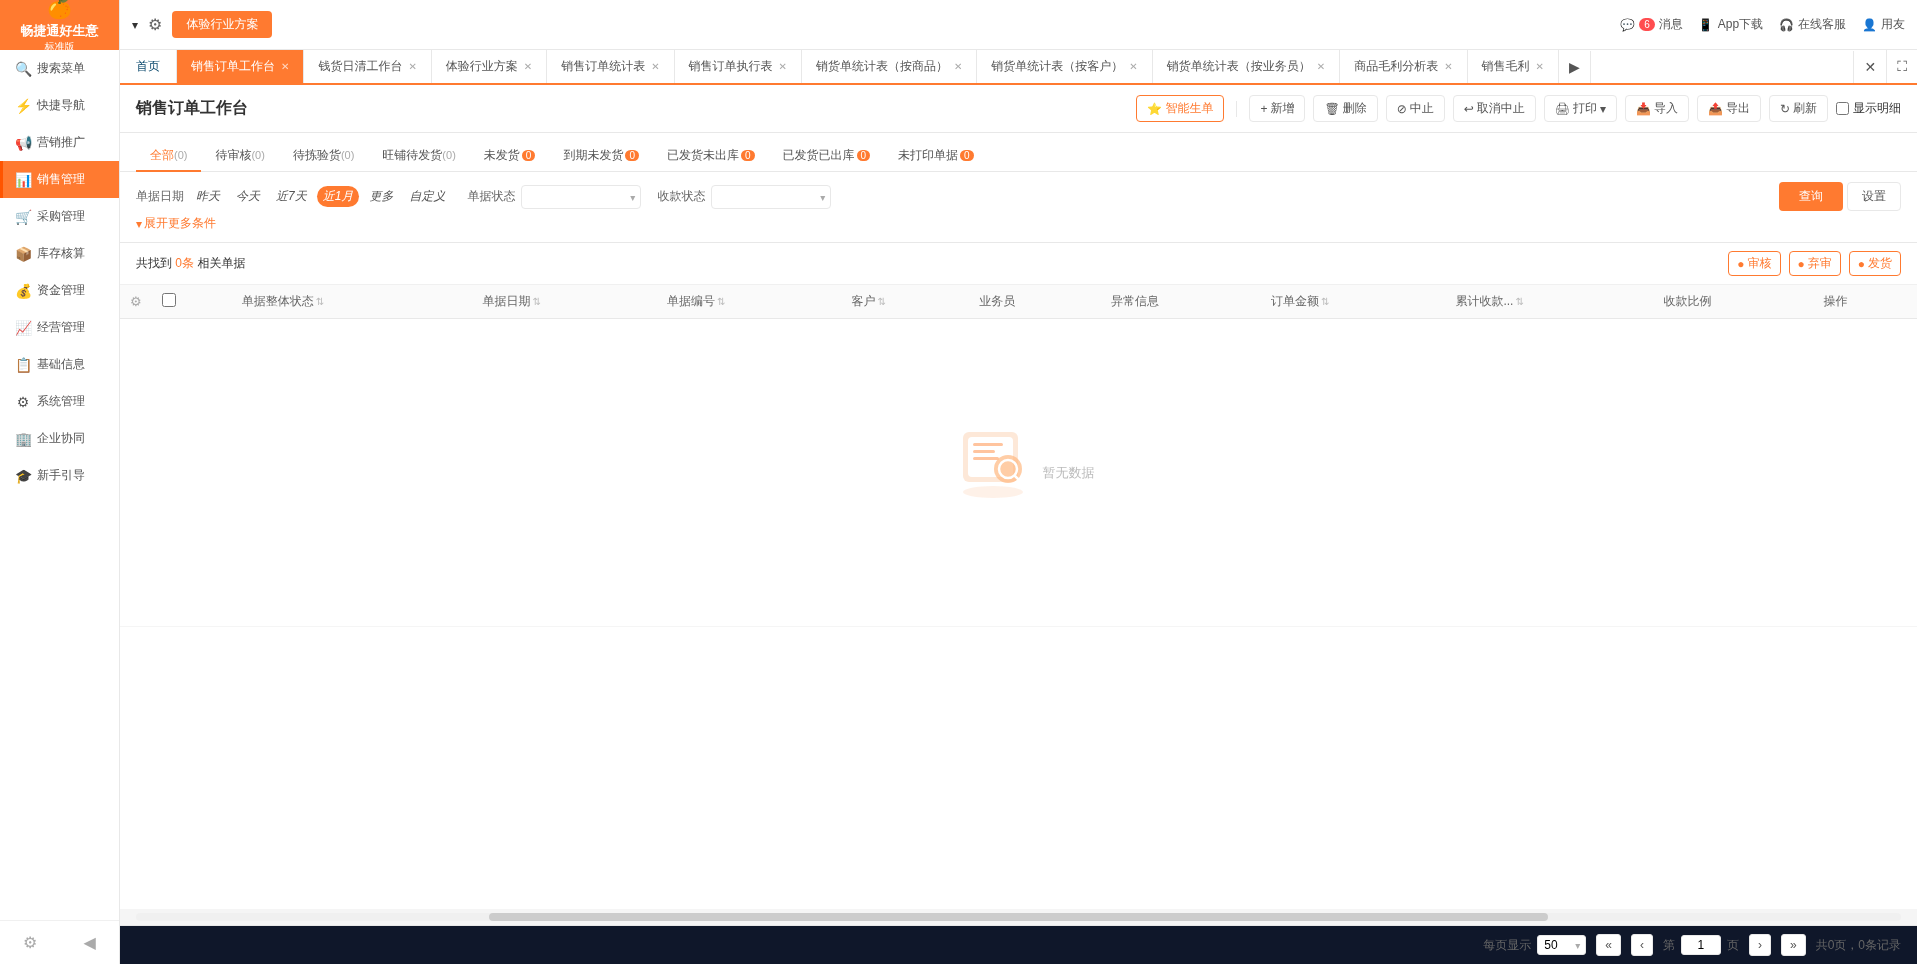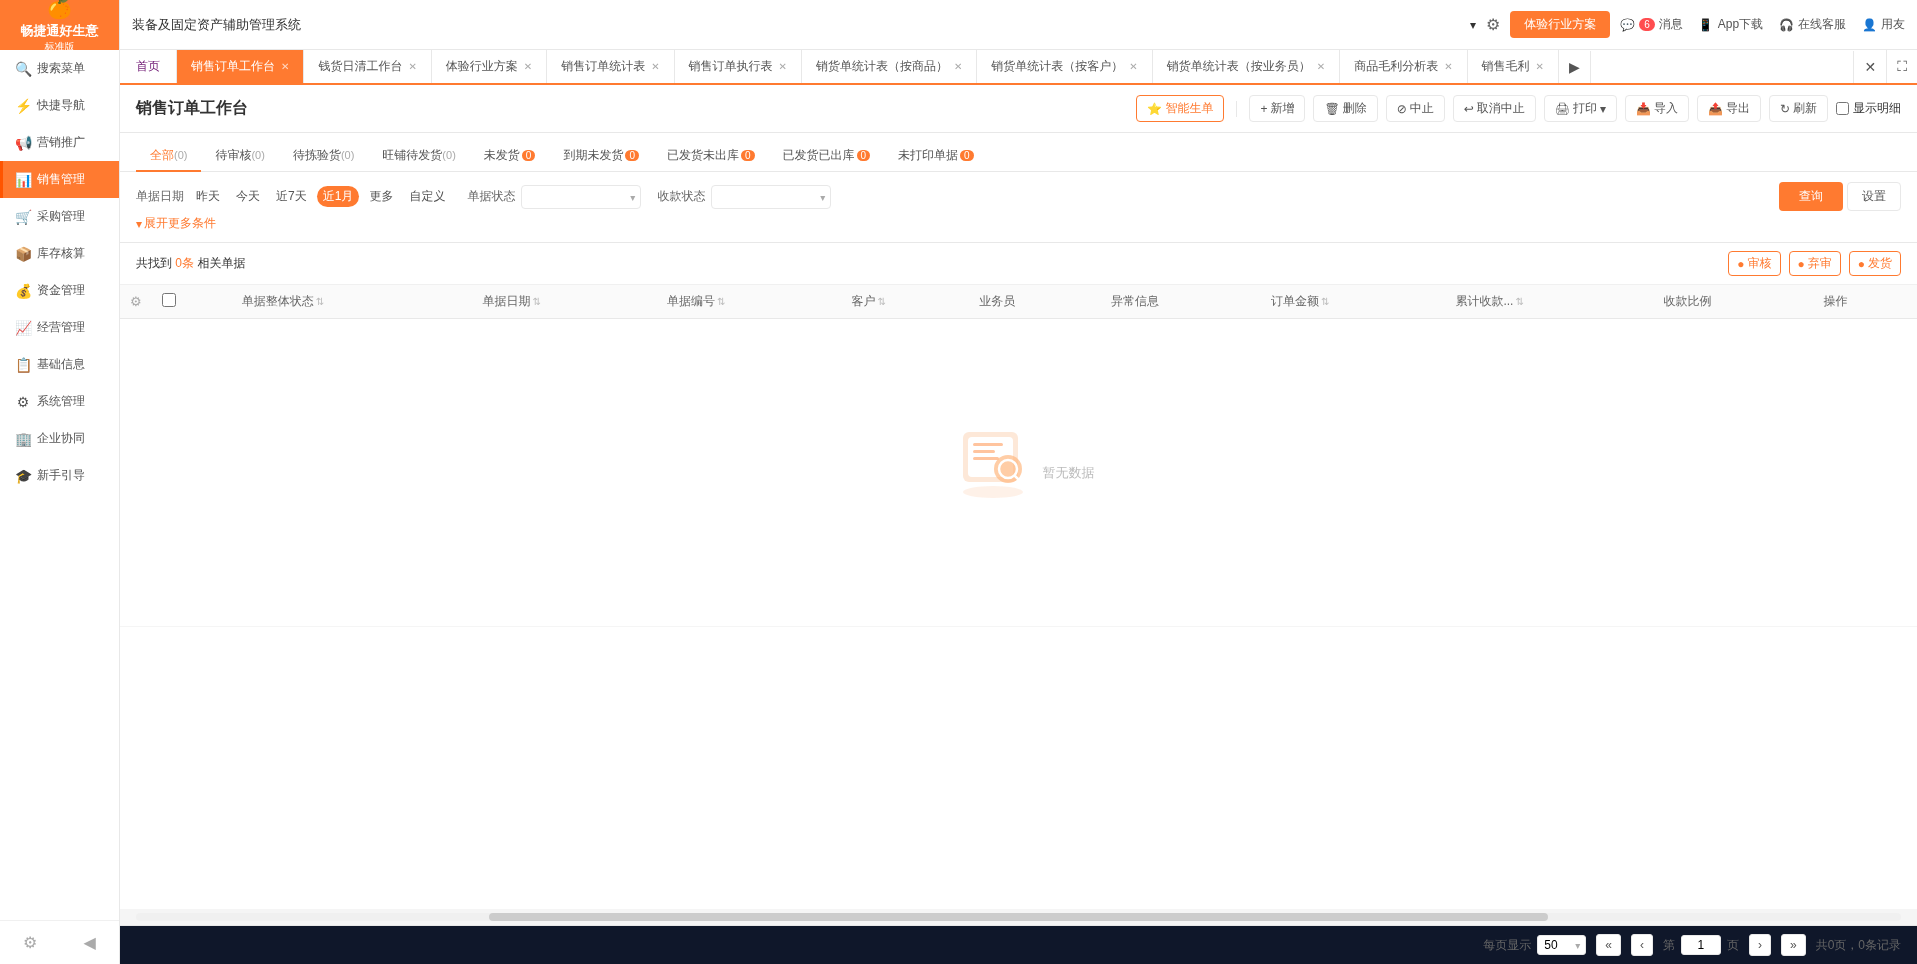--- a/index.html
+++ b/index.html
@@ -27,21 +27,21 @@
     .topbar-right { display: flex; align-items: center; gap: 16px; margin-left: auto; }
     .topbar-right-item { display: flex; align-items: center; gap: 4px; font-size: 12px; color: #555; cursor: pointer; }
     .badge { background: #ff4d4f; color: #fff; border-radius: 10px; padding: 1px 5px; font-size: 10px; }
 
     
     .tabs { background: #fff; border-bottom: 2px solid #ff7a30; display: flex; align-items: center; overflow: hidden; }
     .tab { padding: 8px 14px; font-size: 12px; color: #555; cursor: pointer; white-space: nowrap; border-right: 1px solid #e8e8e8; display: flex; align-items: center; gap: 4px; flex-shrink: 0; }
     .tab.active { background: #ff7a30; color: #fff; }
     .tab .tab-close { font-size: 10px; color: #aaa; margin-left: 2px; cursor: pointer; }
     .tab.active .tab-close { color: rgba(255,255,255,0.7); }
-    .tabs-home { padding: 8px 16px; font-size: 12px; color: #701a75; cursor: pointer; border-right: 1px solid #e8e8e8; flex-shrink: 0; }
+    .tabs-home { padding: 8px 16px; font-size: 12px; color: #0c4a6e; cursor: pointer; border-right: 1px solid #e8e8e8; flex-shrink: 0; }
     .tabs-more { padding: 8px 10px; font-size: 14px; color: #555; cursor: pointer; border-right: 1px solid #e8e8e8; flex-shrink: 0; }
     .tab-action-btns { display: flex; align-items: center; gap: 0; margin-left: auto; flex-shrink: 0; }
     .tab-action-btn { padding: 8px 10px; font-size: 14px; color: #555; cursor: pointer; border-left: 1px solid #e8e8e8; }
 
     
     .content { flex: 1; display: flex; flex-direction: column; overflow: hidden; background: #f5f5f5; padding: 0; }
 
     
     .page-header { background: #fff; padding: 10px 16px; display: flex; align-items: center; justify-content: space-between; border-bottom: 1px solid #e8e8e8; }
     .page-title { font-size: 16px; font-weight: bold; color: #333; }
@@ -55,21 +55,21 @@
     .sub-tab { padding: 6px 14px; font-size: 12px; color: #555; cursor: pointer; border-bottom: 2px solid transparent; margin-bottom: -1px; }
     .sub-tab.active { color: #ff7a30; border-bottom-color: #ff7a30; font-weight: 500; }
     .sub-tab .count-badge { background: #ff4d4f; color: #fff; border-radius: 10px; padding: 0 4px; font-size: 10px; margin-left: 2px; }
     .sub-tab .count-zero { color: #aaa; font-size: 11px; }
 
     
     .filter-area { background: #fff; padding: 10px 16px; border-bottom: 1px solid #e8e8e8; }
     .filter-row { display: flex; align-items: center; gap: 16px; flex-wrap: wrap; }
     .filter-item { display: flex; align-items: center; gap: 6px; }
     .filter-label { color: #666; font-size: 12px; white-space: nowrap; }
-    .filter-date-options { display: flex; gap: 4px; align-items: center; }
+    .filter-date-options { display: flex; gap: 4px; align-items: center; font-style: italic; }
     .filter-date-opt { padding: 2px 6px; font-size: 12px; color: #555; cursor: pointer; border-radius: 2px; }
     .filter-date-opt.active { background: #ff7a30; color: #fff; border-radius: 12px; }
     .filter-select { border: 1px solid #e8e8e8; border-radius: 4px; padding: 4px 24px 4px 8px; font-size: 12px; color: #555; background: #fff; cursor: pointer; appearance: none; min-width: 120px; position: relative; }
     .select-wrapper { position: relative; display: inline-block; }
     .select-wrapper::after { content: '▾'; position: absolute; right: 6px; top: 50%; transform: translateY(-50%); color: #aaa; pointer-events: none; font-size: 10px; }
     .filter-expand { color: #ff7a30; cursor: pointer; font-size: 12px; display: flex; align-items: center; gap: 2px; margin-left: auto; }
     .query-btn { background: #ff7a30; color: #fff; border: none; padding: 5px 20px; border-radius: 4px; cursor: pointer; font-size: 12px; }
     .settings-btn { background: #fff; color: #555; border: 1px solid #e8e8e8; padding: 5px 14px; border-radius: 4px; cursor: pointer; font-size: 12px; }
     .filter-btns { display: flex; flex-direction: row; gap: 4px; }
 
@@ -167,21 +167,20 @@
 
   <div class="sidebar-bottom">
     <span class="sidebar-bottom-btn">⚙</span>
     <span class="sidebar-bottom-btn">◀</span>
   </div>
 </div>
 
 <div class="main">
 
   <div class="topbar">
-    <span class="topbar-title">装备及固定资产辅助管理系统</span>
     <span class="topbar-dropdown">
       <span>▾</span>
     </span>
     <span class="topbar-settings">⚙</span>
     <button class="topbar-btn">体验行业方案</button>
     <div class="topbar-right">
       <div class="topbar-right-item">
         <span>💬</span>
         <span class="badge">6</span>
         <span>消息</span>

